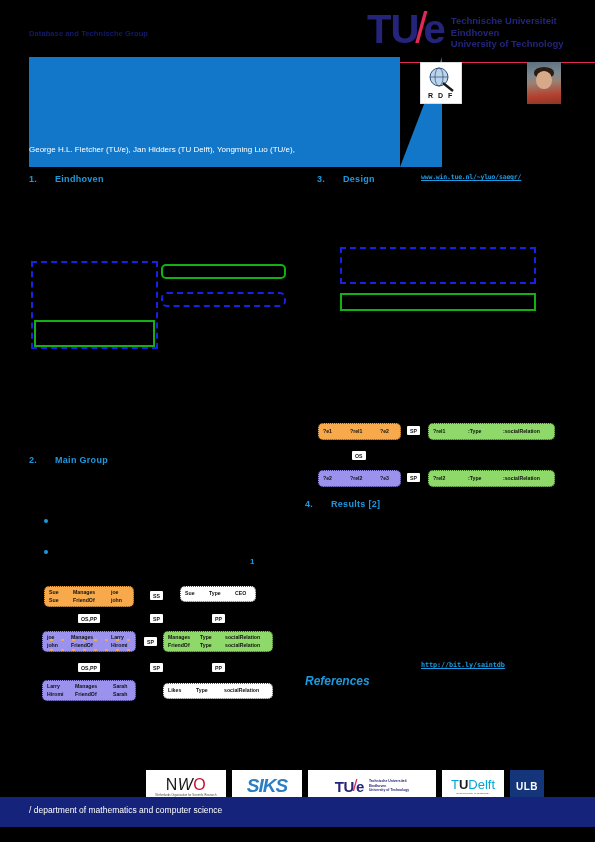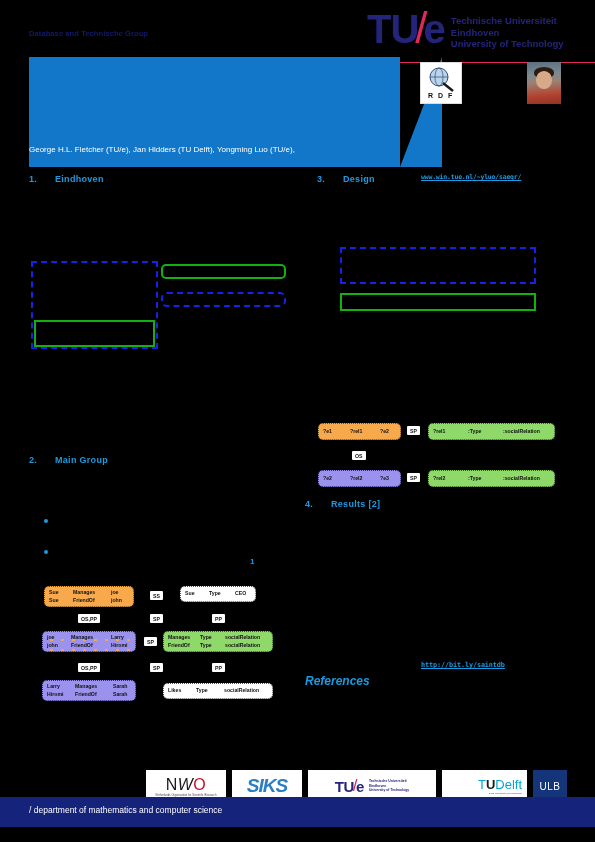--- a/index.html
+++ b/index.html
@@ -164,21 +164,21 @@
     align-items: center; justify-content: center; padding: 2px 5px;
   }
   .nwo-main { font-size: 16px; color: #1a1a1a; font-weight: 400; letter-spacing: .5px; }
   .nwo-main .o { color: #c8102e; }
   .nwo-sub { font-size: 2.6px; color: #333; letter-spacing: .1px; white-space: nowrap; }
   .siks { font-size: 19px; font-weight: 700; color: #2a7ec4; font-style: italic; letter-spacing: -1px; }
   .tud-mark { font-size: 13px; color: #00a6d6; font-weight: 400; }
   .tud-mark b { color: #1a1a1a; }
   .tud-sub { font-size: 2.5px; color: #444; white-space: nowrap; }
   .ulb-card { background: #15357a; color: #fff; display: flex; align-items: center; justify-content: center; padding: 0 7px; }
-  .ulb-txt { font-size: 10px; font-weight: 400; letter-spacing: .5px; }
+  .ulb-txt { font-size: 10px; font-weight: 700; letter-spacing: .5px; }
   .tue-card-mark { font-size: 15px; font-weight: 700; color: #24247a; display: flex; align-items: center; letter-spacing: -.5px; }
   .tue-card-mark .slash2 { color: #e0285a; font-weight: 400; font-size: 17px; margin: 0 -1px; }
   .tue-card-words { font-size: 3.4px; color: #24247a; font-weight: 700; line-height: 4.4px; white-space: nowrap; }
 
   
   .footer-band {
     position: absolute; left: 0; top: 797px; width: 595px; height: 30px;
     background: #16237a;
   }
   .footer-text {
@@ -383,21 +383,21 @@
         <span>TU</span>
           <span class="slash2">/</span>
           <span>e</span>
       </div>
       <div class="tue-card-words">
         <div>Technische Universiteit</div>
         <div>Eindhoven</div>
         <div>University of Technology</div>
       </div>
     </div>
-    <div class="logo-card" style="width:85px;align-items:flex-end;">
+    <div class="logo-card" style="width:62px;">
       <div class="tud-mark">T<b>U</b>Delft</div>
       <div class="tud-sub">Delft University of Technology</div>
     </div>
     <div class="logo-card ulb-card" style="width:34px;">
       <div class="ulb-txt">ULB</div>
     </div>
   </div>
 
   <div class="footer-band"></div>
   <div class="footer-text">/ department of mathematics and computer science</div>

